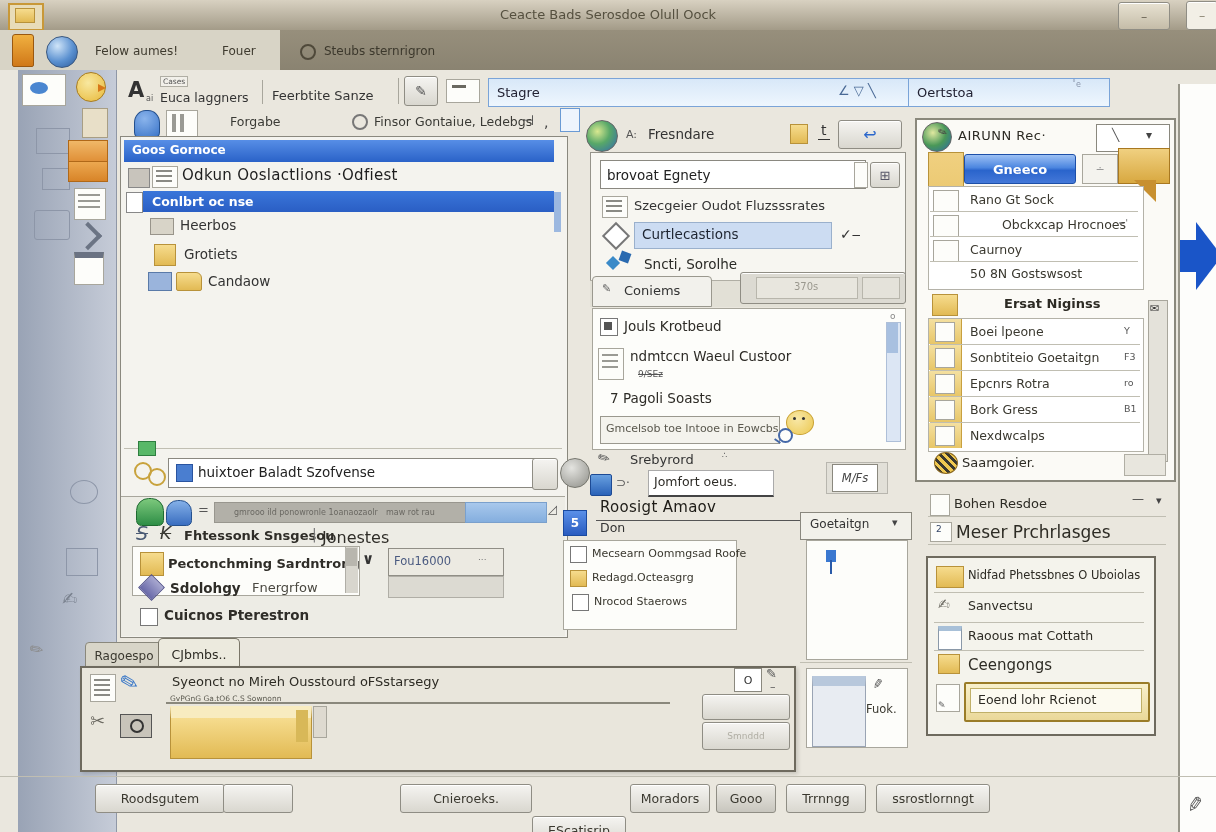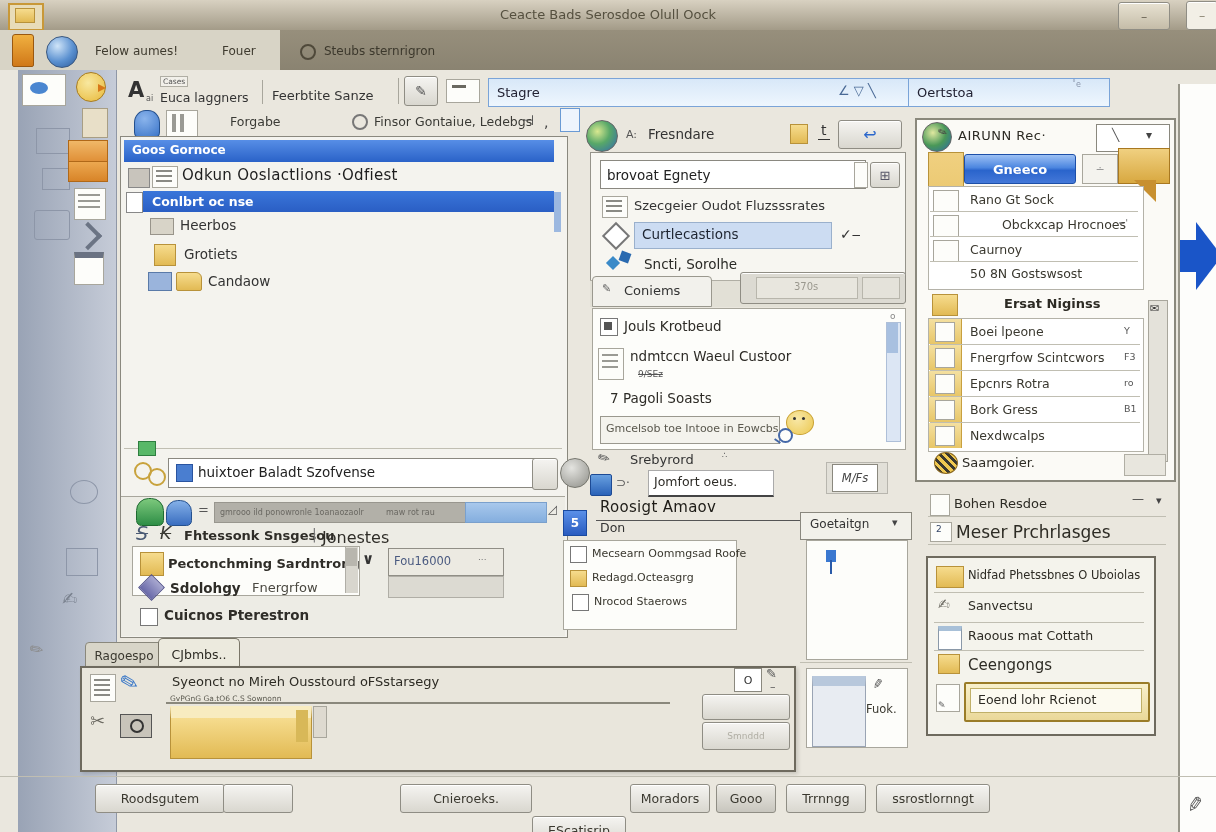--- a/index.html
+++ b/index.html
@@ -131,21 +131,21 @@
   <div class="abs" style="left:176px;top:464px;width:15px;height:16px;background:#4a7ed0;border:1px solid #2a54a0;"></div>
   <div class="abs lbl" style="left:198px;top:464px;font-size:13.5px;color:#222;">huixtoer Baladt Szofvense</div>
   <div class="abs btn" style="left:532px;top:458px;width:24px;height:30px;"></div>
   <div class="abs" style="left:560px;top:458px;width:28px;height:28px;border-radius:50%;background:radial-gradient(circle at 38% 32%,#e4e4e0,#8e8e88);border:1px solid #76766e;"></div>
 
   <div class="abs" style="left:121px;top:496px;width:444px;height:139px;background:#edece5;border-top:1px solid #a8a69c;"></div>
   <div class="abs" style="left:136px;top:498px;width:26px;height:26px;border-radius:45% 45% 20% 20%;background:linear-gradient(#7cc87c,#2e8e46);border:1px solid #1e6a30;"></div>
   <div class="abs" style="left:166px;top:500px;width:24px;height:24px;border-radius:45% 45% 20% 20%;background:linear-gradient(#84b0e8,#3a6ec0);border:1px solid #24508e;"></div>
   <div class="abs lbl" style="left:198px;top:502px;font-size:13px;color:#555;">=</div>
   <div class="abs" style="left:214px;top:502px;width:250px;height:19px;background:#b2b0a8;border:1px solid #98968e;"></div>
-  <div class="abs lbl" style="left:220px;top:508px;font-size:8px;color:#6a6862;">gmrooo ild ponowronle 1oanaozaolr</div>
+  <div class="abs lbl" style="left:234px;top:508px;font-size:8px;color:#6a6862;">gmrooo ild ponowronle 1oanaozaolr</div>
   <div class="abs lbl" style="left:386px;top:508px;font-size:8px;color:#6a6862;">maw rot rau</div>
   <div class="abs" style="left:465px;top:502px;width:80px;height:19px;background:linear-gradient(#a8c8ec,#84aede);border:1px solid #7aa0cc;"></div>
   <div class="abs lbl" style="left:548px;top:502px;font-size:12px;color:#555;">◿</div>
   <div class="abs lbl" style="left:136px;top:522px;font-size:19px;font-style:italic;color:#4a5a74;text-decoration:line-through;">S</div>
   <div class="abs lbl" style="left:160px;top:523px;font-size:17px;font-style:italic;color:#3a3a34;text-decoration:line-through;">K</div>
   <div class="abs lbl" style="left:184px;top:528px;font-size:13px;font-weight:bold;color:#2f2d28;">Fhtessonk Snsgesou</div>
   <div class="abs lbl" style="left:312px;top:526px;font-size:14px;color:#777;">|</div>
   <div class="abs lbl" style="left:322px;top:528px;font-size:16px;color:#2f2d28;">Jonestes</div>
   <div class="abs white" style="left:132px;top:546px;width:226px;height:48px;"></div>
   <div class="abs gold" style="left:140px;top:552px;width:22px;height:22px;"></div>
@@ -284,21 +284,21 @@
   <div class="abs lbl" style="left:964px;top:296px;font-size:13px;font-weight:bold;color:#2d2b24;margin-left:40px;">Ersat Niginss</div>
   <div class="abs" style="left:928px;top:318px;width:214px;height:132px;background:#fff;border:1px solid #b4b2a8;"></div>
 
   <div class="abs cell-gold" style="left:929px;top:319px;width:32px;height:25px;"></div>
   <div class="abs white" style="left:935px;top:322px;width:18px;height:18px;"></div>
   <div class="abs lbl" style="left:970px;top:324px;font-size:12.5px;color:#3a382f;">Boei lpeone</div>
   <div class="abs lbl" style="left:1124px;top:325px;font-size:9.5px;color:#555;">Y</div>
   <div class="abs divline" style="left:930px;top:344px;width:210px;"></div>
   <div class="abs cell-gold" style="left:929px;top:345px;width:32px;height:25px;"></div>
   <div class="abs white" style="left:935px;top:348px;width:18px;height:18px;"></div>
-  <div class="abs lbl" style="left:970px;top:350px;font-size:12.5px;color:#3a382f;">Fnergrfow Scintcwors</div>
+  <div class="abs lbl" style="left:970px;top:350px;font-size:12.5px;color:#3a382f;">Sonbtiteio Goetaitgn</div>
   <div class="abs lbl" style="left:1124px;top:351px;font-size:9.5px;color:#555;">F3</div>
   <div class="abs divline" style="left:930px;top:370px;width:210px;"></div>
   <div class="abs cell-gold" style="left:929px;top:371px;width:32px;height:25px;"></div>
   <div class="abs white" style="left:935px;top:374px;width:18px;height:18px;"></div>
   <div class="abs lbl" style="left:970px;top:376px;font-size:12.5px;color:#3a382f;">Epcnrs Rotra</div>
   <div class="abs lbl" style="left:1124px;top:377px;font-size:9.5px;color:#555;">ro</div>
   <div class="abs divline" style="left:930px;top:396px;width:210px;"></div>
   <div class="abs cell-gold" style="left:929px;top:397px;width:32px;height:25px;"></div>
   <div class="abs white" style="left:935px;top:400px;width:18px;height:18px;"></div>
   <div class="abs lbl" style="left:970px;top:402px;font-size:12.5px;color:#3a382f;">Bork Gress</div>

